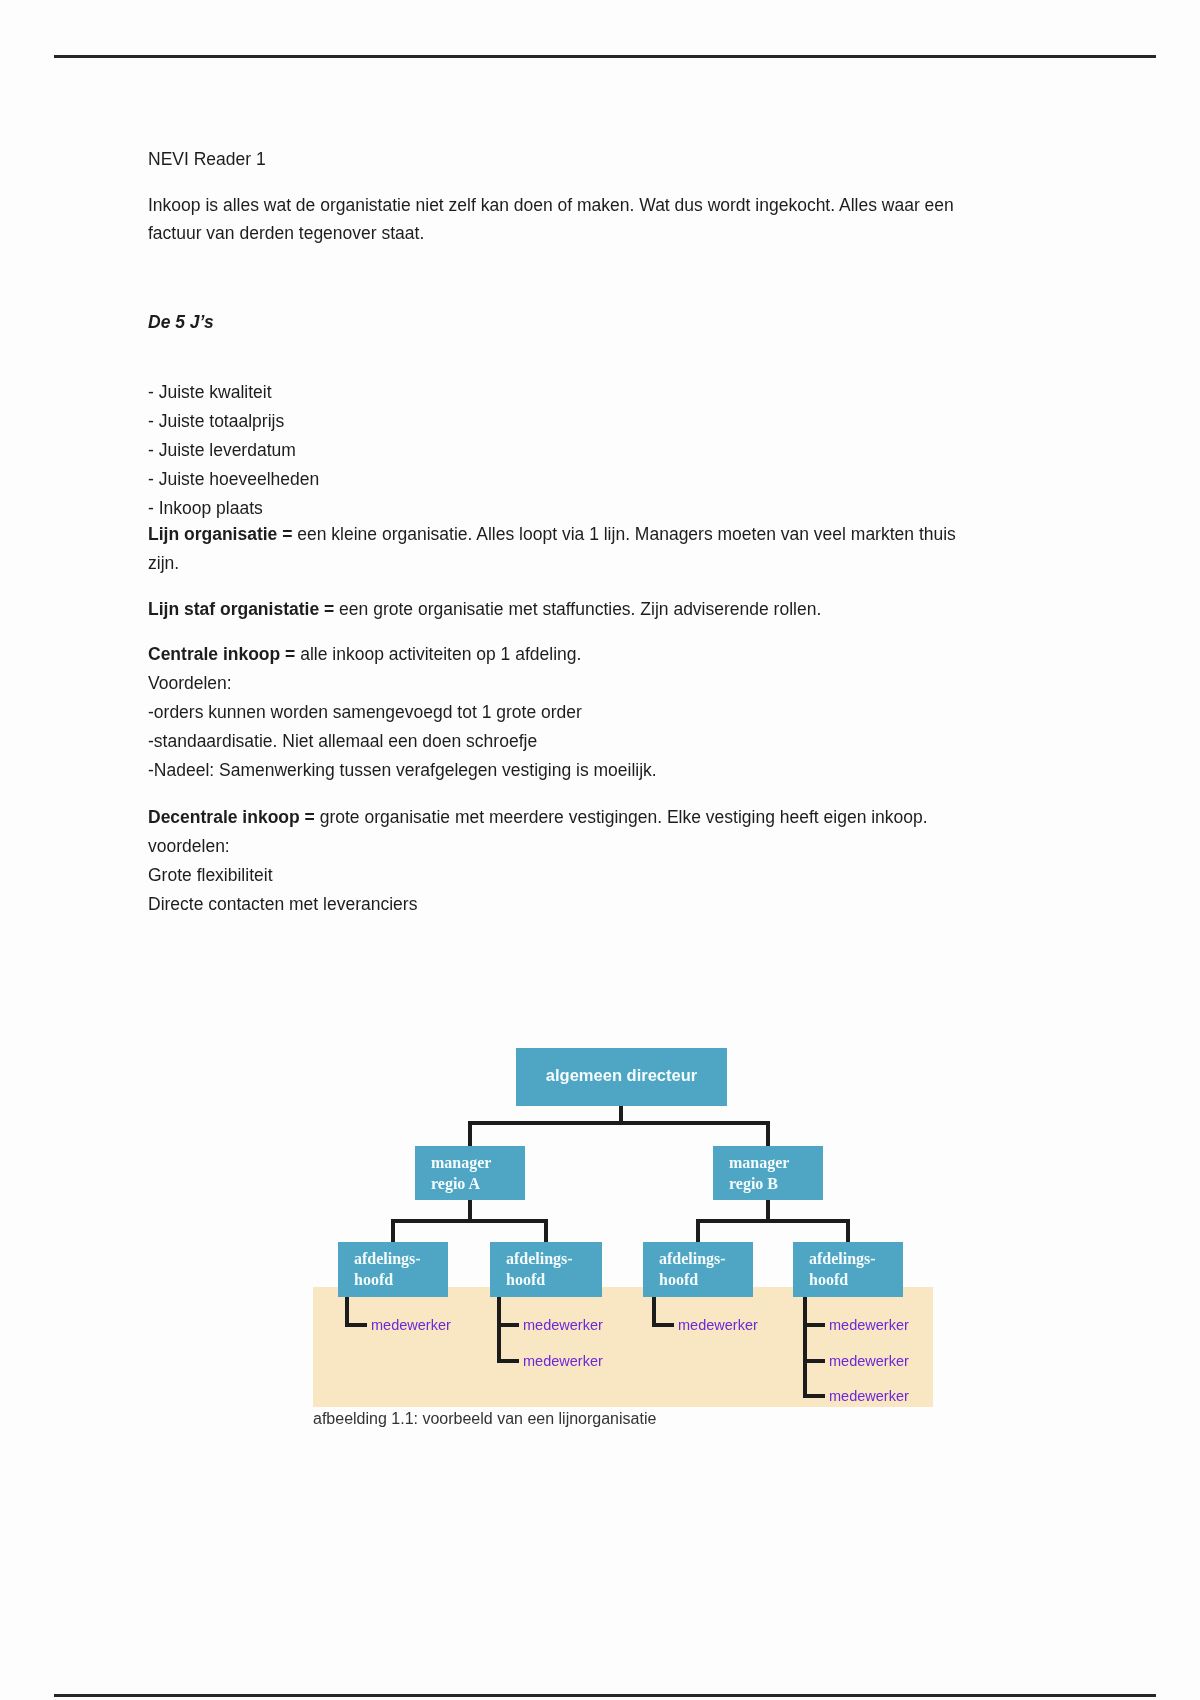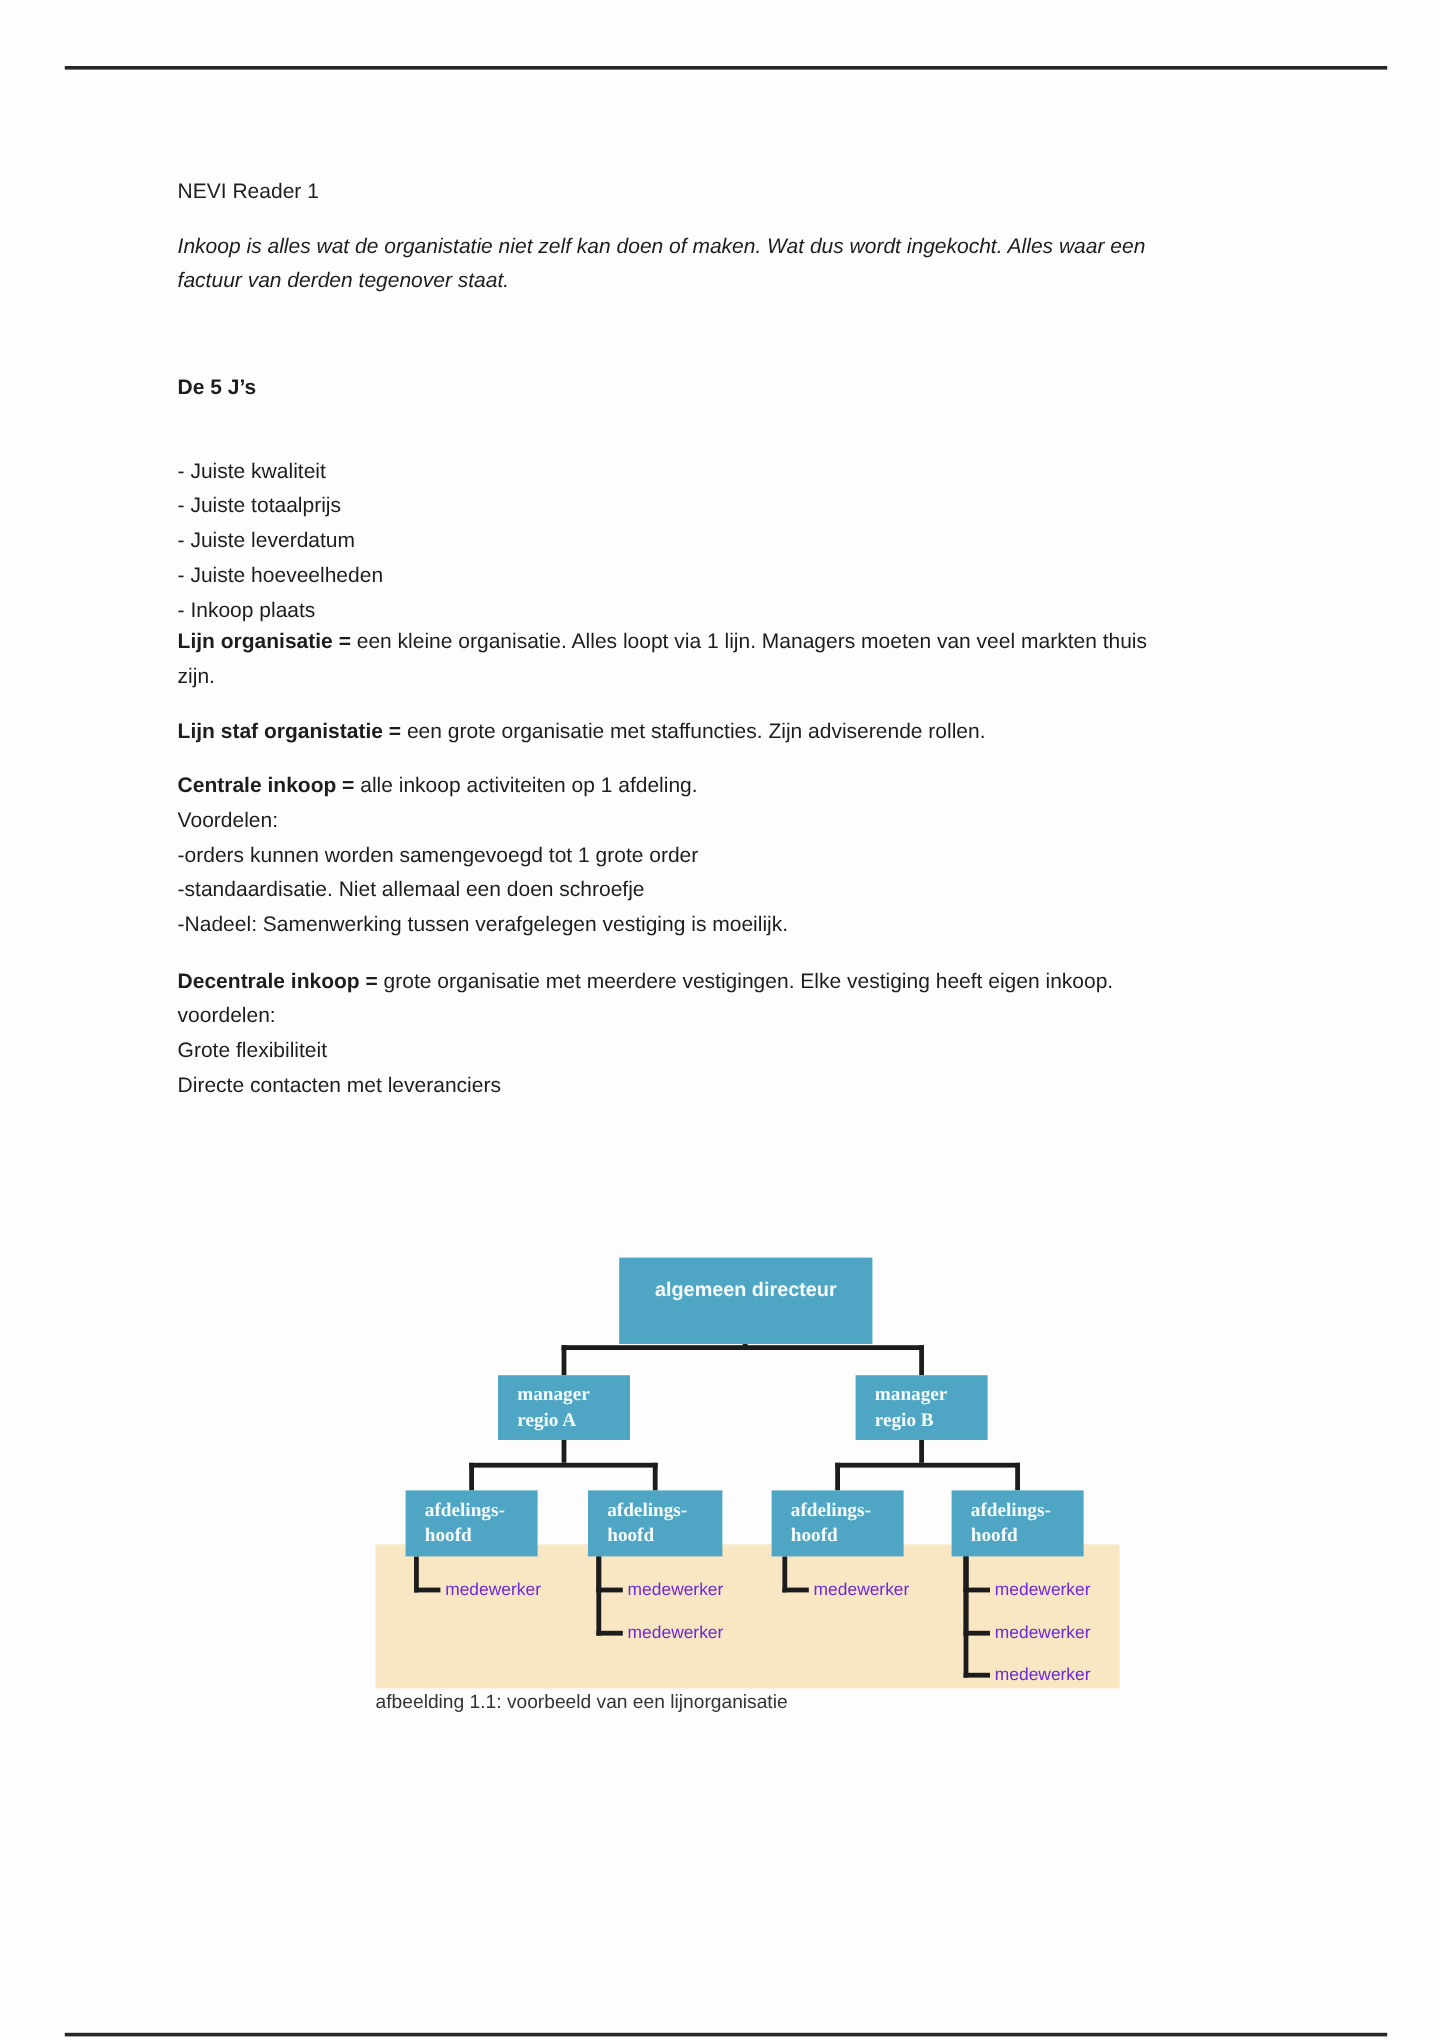--- a/index.html
+++ b/index.html
@@ -9,32 +9,32 @@
     background:#fdfdfd;
     overflow:hidden;
     font-family:"Liberation Sans","DejaVu Sans",sans-serif;
     color:#1d1d1d;
   }
   .rule{position:absolute;left:54px;width:1102px;height:3px;background:#262626;}
   .rule.top{top:55px;}
   .rule.bottom{top:1694px;}
 
   .tblock{position:absolute;left:148px;font-size:17.5px;line-height:29px;white-space:nowrap;}
-  .tblock.intro{line-height:28px;font-style:italic;}
+  .tblock.intro{line-height:28px;}
   .tline{white-space:nowrap;}
   b,.bold{font-weight:700;}
 
   
   .figure{position:absolute;left:270px;top:1040px;width:680px;height:445px;}
   .band{position:absolute;left:43px;top:247px;width:620px;height:120px;background:var(--band,#f9e6c2);}
   .node{
     position:absolute;background:var(--box,#4ea6c4);color:#f4fbfd;
     font-weight:700;font-size:16px;
   }
-  .node.root{left:246px;top:8px;width:211px;height:72px;line-height:54px;text-align:center;font-size:16.5px;}
+  .node.root{left:246px;top:8px;width:211px;height:58px;line-height:54px;text-align:center;font-size:16.5px;}
   .node.two{padding:6px 0 0 16px;line-height:21px;box-sizing:border-box;font-family:Liberation Serif, serif;}
   .node.mgr-a{left:145px;top:106px;width:110px;height:54px;}
   .node.mgr-b{left:443px;top:106px;width:110px;height:54px;}
   .node.d1{left:68px; top:202px;width:110px;height:55px;}
   .node.d2{left:220px;top:202px;width:112px;height:55px;}
   .node.d3{left:373px;top:202px;width:110px;height:55px;}
   .node.d4{left:523px;top:202px;width:110px;height:55px;}
   .ln{position:absolute;background:var(--line,#1c1c1c);}
   .el{position:absolute;border-left:4px solid var(--line,#1c1c1c);border-bottom:4px solid var(--line,#1c1c1c);box-sizing:border-box;}
   .member{position:absolute;font-size:14.5px;line-height:17px;color:#6d28d9;white-space:nowrap;}
@@ -47,21 +47,21 @@
 
   <div class="rule top"></div>
 
   <div class="tblock" style="top:145px;">NEVI Reader 1</div>
 
   <div class="tblock intro" style="top:191px;">
     <div class="tline">Inkoop is alles wat de organistatie niet zelf kan doen of maken. Wat dus wordt ingekocht. Alles waar een</div>
     <div class="tline">factuur van derden tegenover staat.</div>
   </div>
 
-  <div class="tblock bold" style="top:308px;">De 5 J’s</div>
+  <div class="tblock bold" style="top:308px;font-style:italic;">De 5 J’s</div>
 
   <div class="tblock" style="top:378px;">
     <div class="tline">- Juiste kwaliteit</div>
     <div class="tline">- Juiste totaalprijs</div>
     <div class="tline">- Juiste leverdatum</div>
     <div class="tline">- Juiste hoeveelheden</div>
     <div class="tline">- Inkoop plaats</div>
   </div>
 
   <div class="tblock" style="top:520px;">

